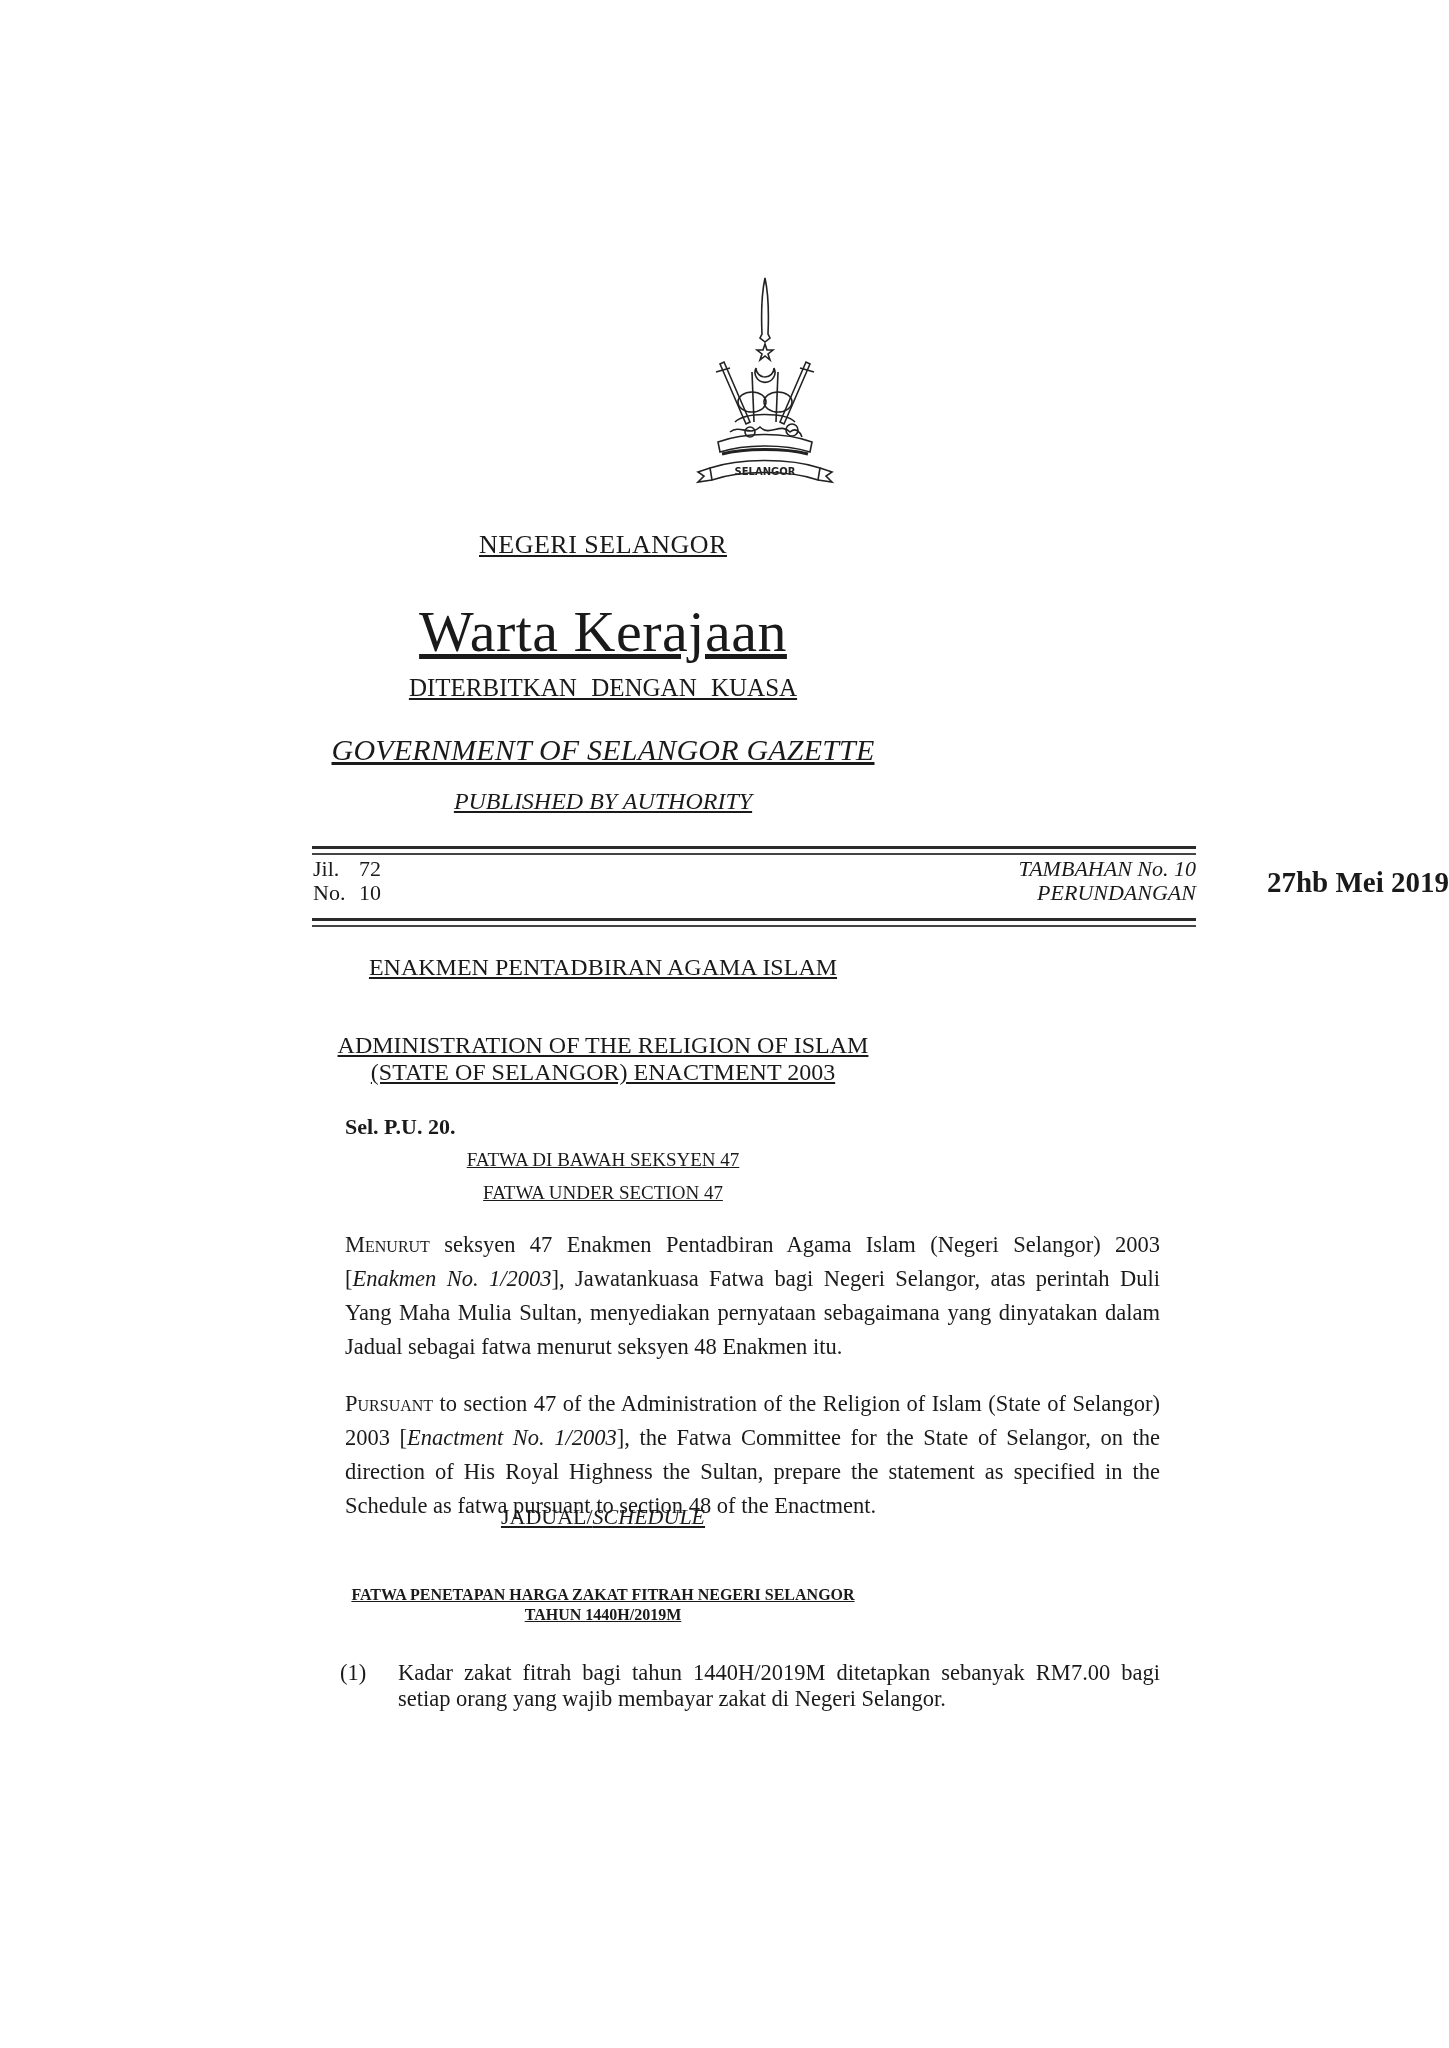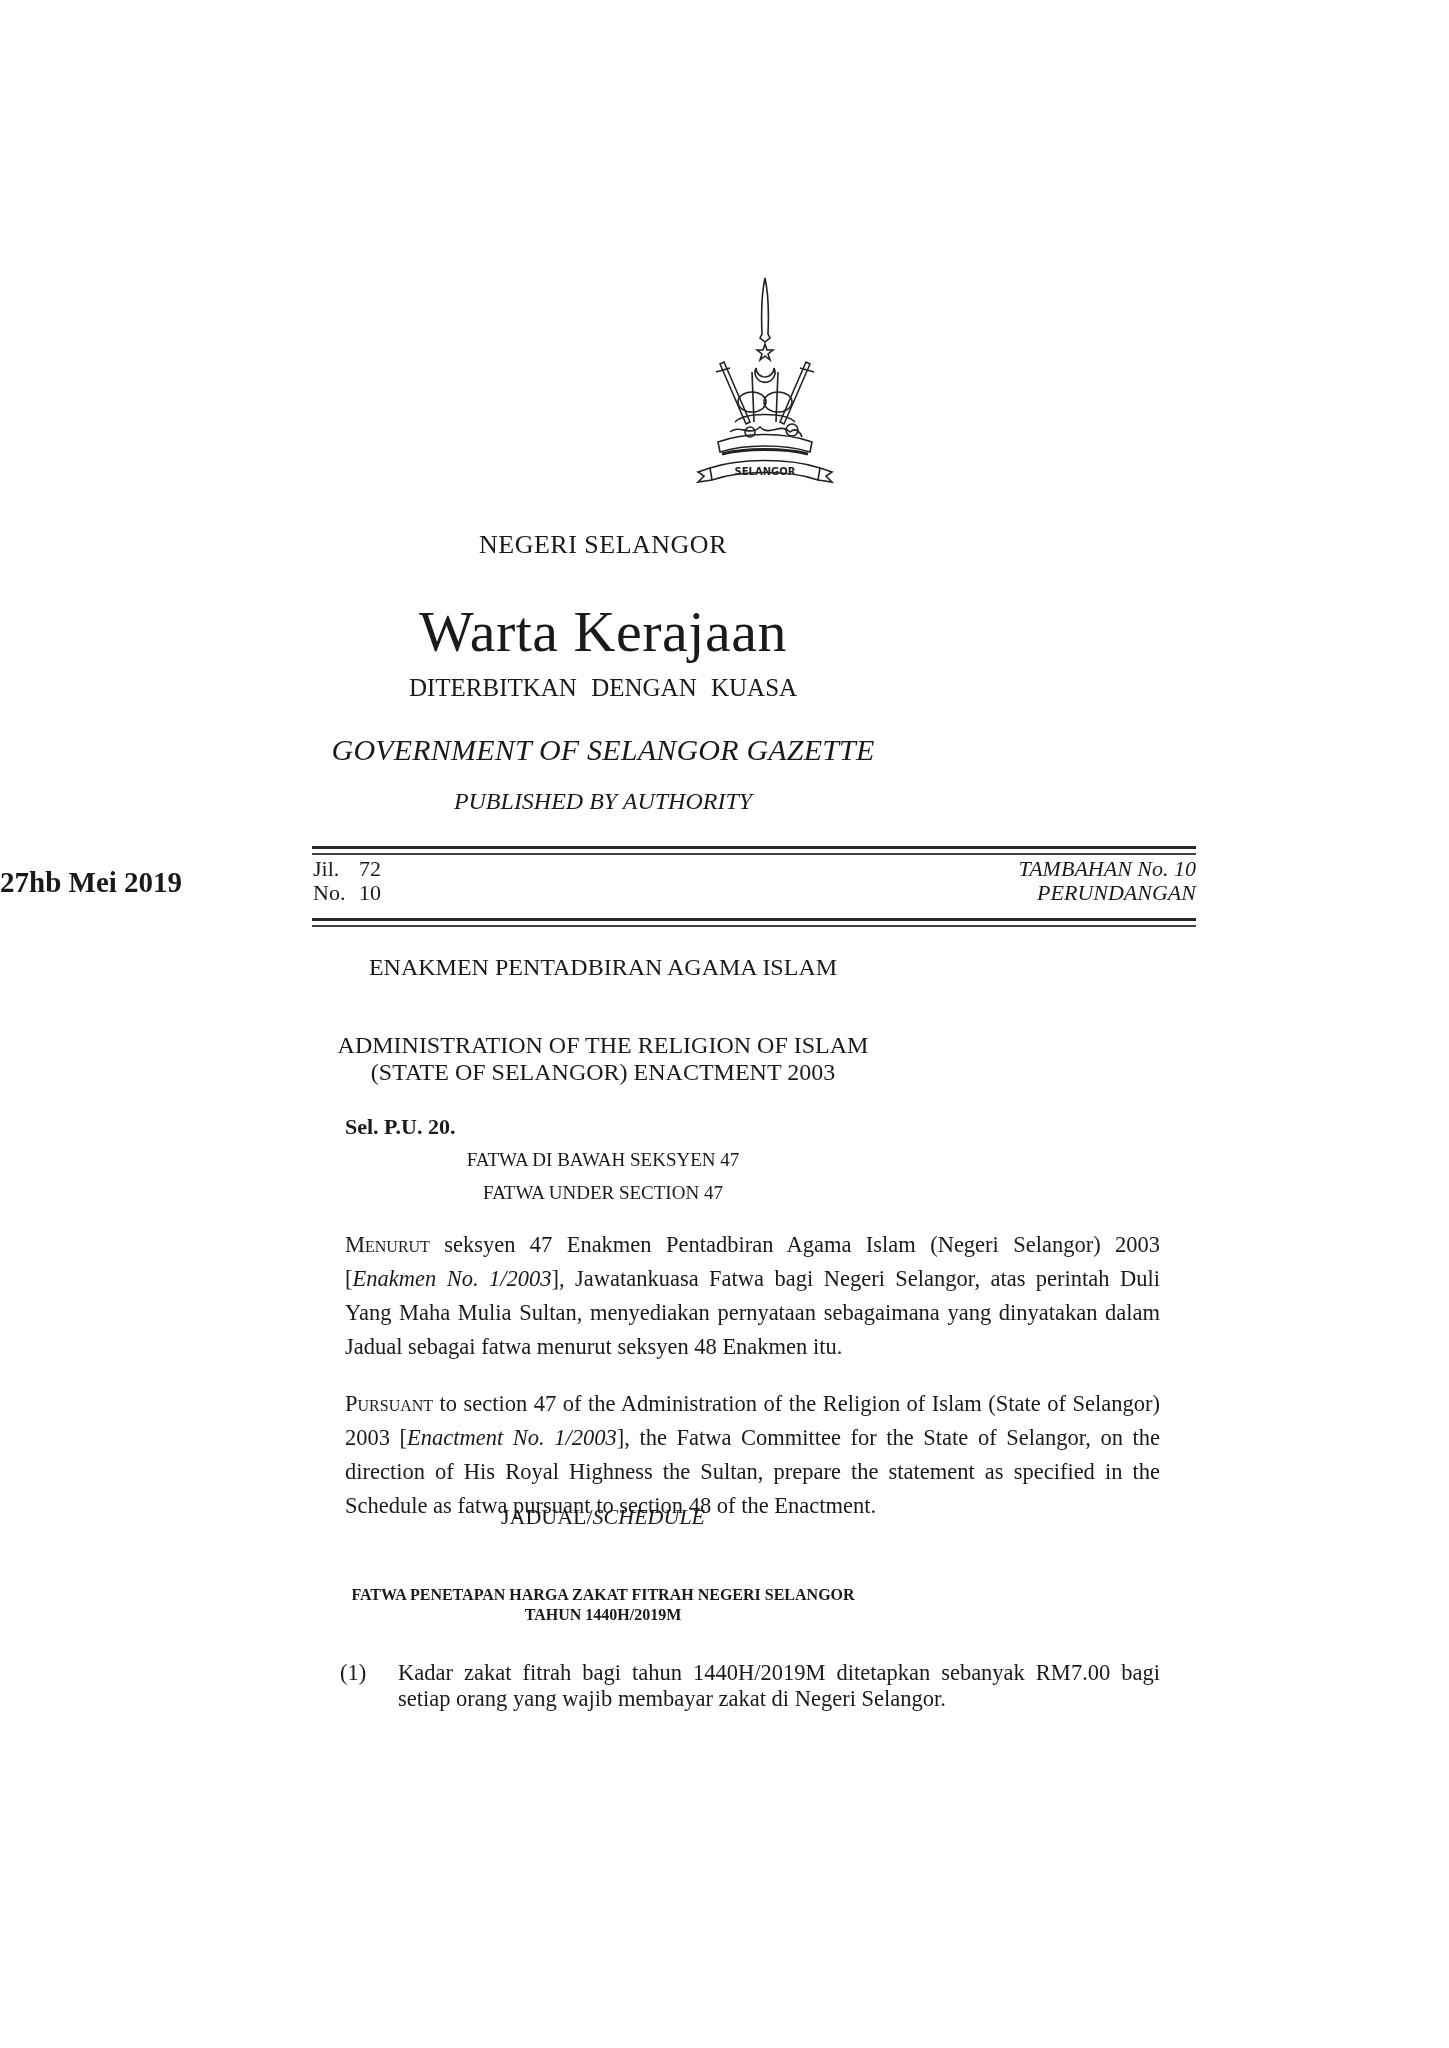--- a/index.html
+++ b/index.html
@@ -15,21 +15,21 @@
     color: #1a1a1a;
     font-family: "Liberation Serif", "DejaVu Serif", serif;
   }
   .page {
     position: absolute;
     left: 0; top: 0;
     width: 1449px;
     height: 2048px;
   }
   .abs { position: absolute; }
-  .center { left: 0; width: 1206px; text-align: center; }
+  .center { left: 0; width: 1206px; text-align: center; text-decoration: underline; }
 
   
   .crest {
     position: absolute;
     left: 690px;
     top: 272px;
     width: 150px;
     height: 220px;
   }
 
@@ -81,21 +81,21 @@
   .vol-block {
     left: 313px;
     top: 857px;
     font-size: 22px;
     line-height: 24px;
   }
   .vol-block .lbl { display: inline-block; width: 46px; }
   .issue-date {
     top: 866px;
     left: 0; width: 1449px;
-    text-align: left;
+    text-align: right;
     font-size: 29px;
     font-weight: bold;
   }
   .supplement {
     right: 253px;
     top: 857px;
     font-size: 22px;
     line-height: 24px;
     font-style: italic;
     text-align: right;

